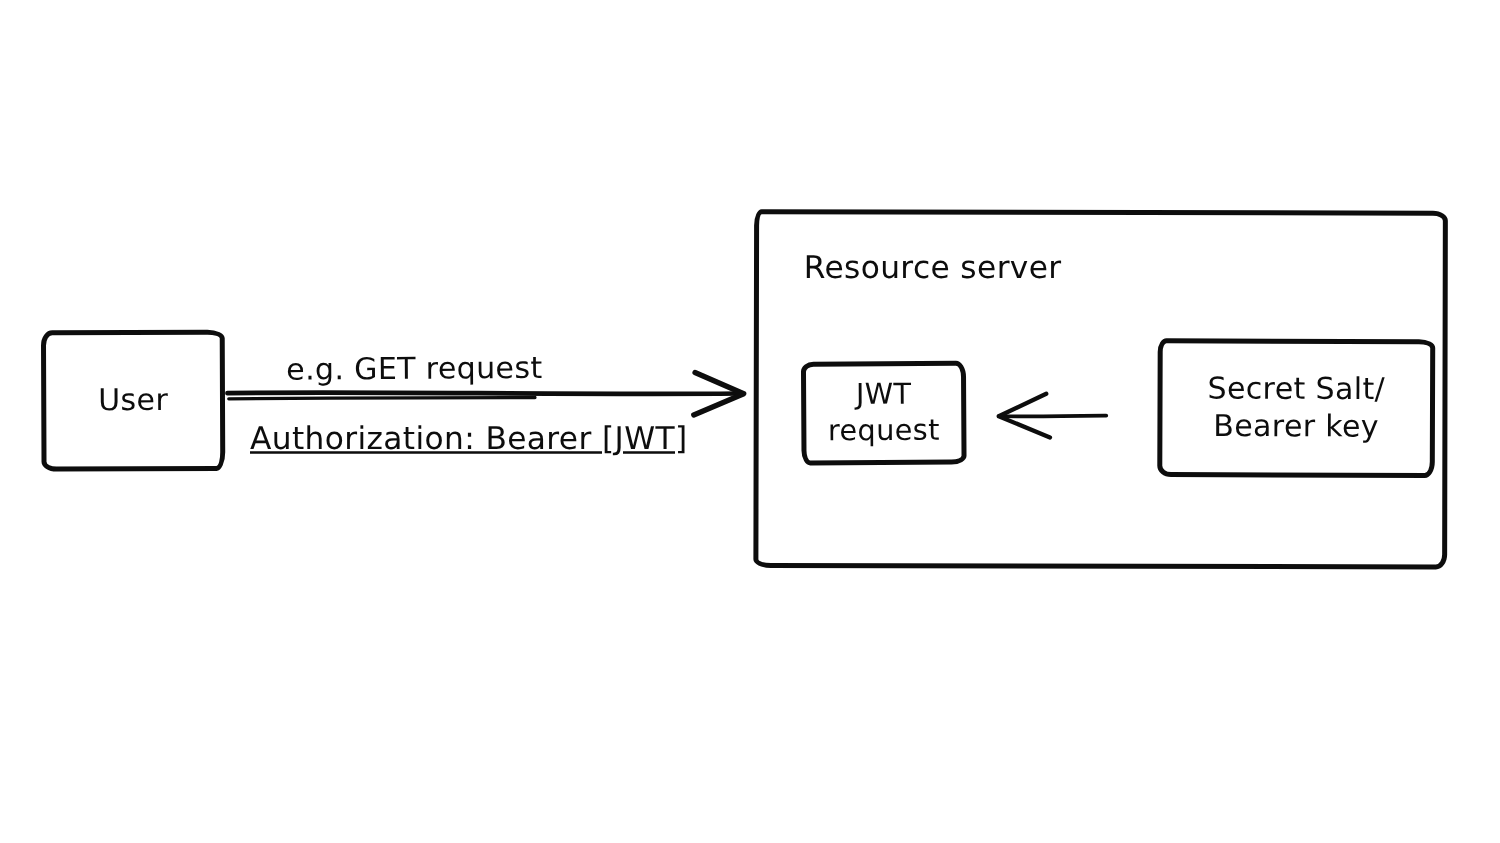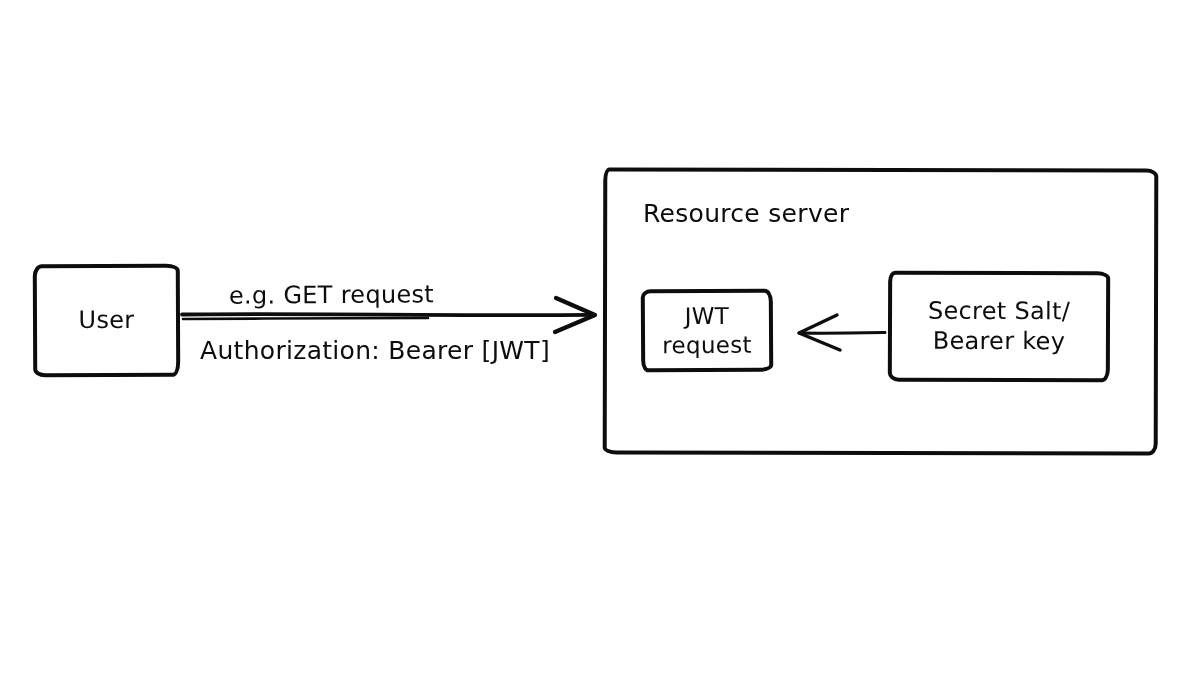--- a/index.html
+++ b/index.html
@@ -19,21 +19,21 @@
   
   .sketch-box {
     position: absolute;
     box-sizing: border-box;
     border: 4.5px solid #0d0d0d;
     background: transparent;
   }
   .wobble-a { border-radius: 9px 14px 7px 12px / 12px 7px 15px 8px; transform: rotate(-0.25deg); }
   .wobble-b { border-radius: 6px 12px 9px 14px / 13px 8px 12px 7px; transform: rotate(0.12deg); }
   .wobble-c { border-radius: 10px 8px 12px 7px / 8px 13px 7px 12px; transform: rotate(-0.35deg); }
-  .wobble-d { border-radius: 7px 13px 8px 11px / 11px 7px 13px 9px; transform: rotate(0.2deg); }
+  .wobble-d { border-radius: 7px 13px 8px 11px / 11px 7px 13px 9px; transform: rotate(0.2deg); margin-left: 38px; }
 
   .user-box      { left: 33px;  top: 264px; width: 147px; height: 113px; }
   .resource-box  { left: 603px; top: 168px; width: 555px; height: 287px; }
   .jwt-box       { left: 641px; top: 289px; width: 132px; height: 83px;  }
   .secret-box    { left: 888px; top: 271px; width: 222px; height: 111px; }
 
   .center-label {
     position: absolute;
     inset: 0;
     display: flex;
@@ -60,20 +60,21 @@
     left: 229px;
     top: 281px;
     font-size: 24px;
     transform: rotate(-0.4deg);
   }
   .edge-label-bottom {
     position: absolute;
     left: 200px;
     top: 336px;
     font-size: 25px;
+    text-decoration: underline;
   }
   .jwt-label-line { font-size: 23px; }
   .secret-label-line { font-size: 24px; }
 
   svg.arrows {
     position: absolute;
     inset: 0;
     width: 1200px;
     height: 674px;
     pointer-events: none;

